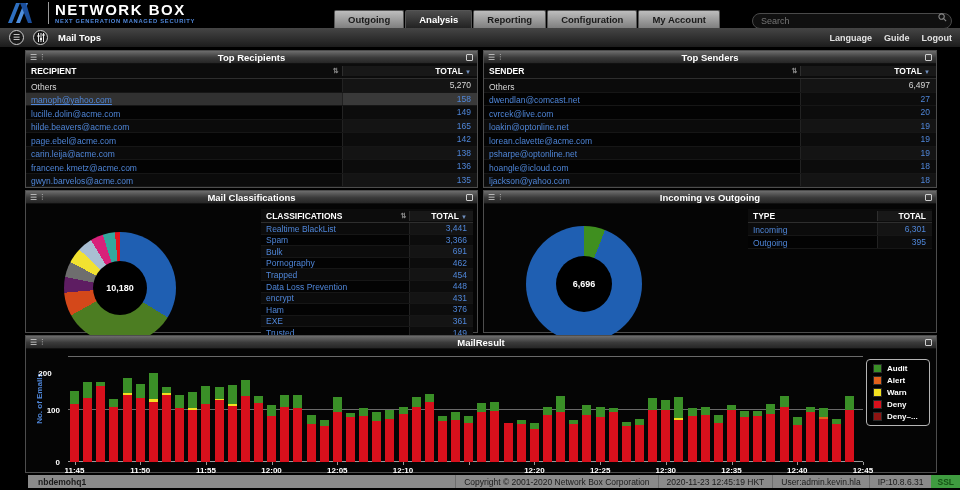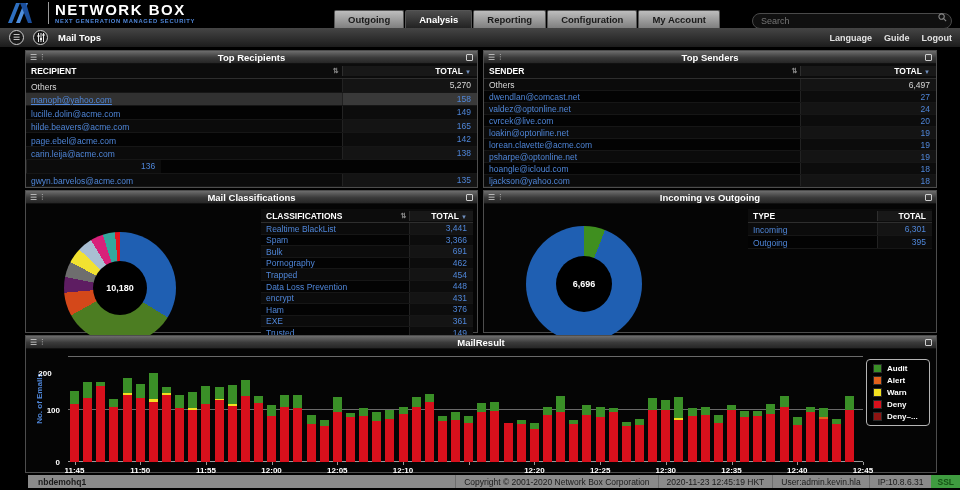--- a/index.html
+++ b/index.html
@@ -195,20 +195,21 @@
         </div>
         <div class="trow">
           <span class="cell-name">page.ebel@acme.com</span>
           <span class="cell-total">142</span>
         </div>
         <div class="trow alt">
           <span class="cell-name">carin.leija@acme.com</span>
           <span class="cell-total">138</span>
         </div>
         <div class="trow">
+          <span class="cell-name">francene.kmetz@acme.com</span>
           <span class="cell-total">136</span>
         </div>
         <div class="trow alt">
           <span class="cell-name">gwyn.barvelos@acme.com</span>
           <span class="cell-total">135</span>
         </div>
       </div>
   </div>
 </div>
 
@@ -230,24 +231,20 @@
       <span class="th-total"><span>TOTAL</span> <span class="sort-arrow">▼</span></span>
     </div>
     <div id="senders-rows" style="display:flex;flex-direction:column;flex:1;min-height:0;">
         <div class="trow alt">
           <span class="cell-name plain">Others</span>
           <span class="cell-total plain">6,497</span>
         </div>
         <div class="trow">
           <span class="cell-name">dwendlan@comcast.net</span>
           <span class="cell-total">27</span>
-        </div>
-        <div class="trow alt">
-          <span class="cell-name">valdez@optonline.net</span>
-          <span class="cell-total">24</span>
         </div>
         <div class="trow">
           <span class="cell-name">cvrcek@live.com</span>
           <span class="cell-total">20</span>
         </div>
         <div class="trow alt">
           <span class="cell-name">loakin@optonline.net</span>
           <span class="cell-total">19</span>
         </div>
         <div class="trow">

